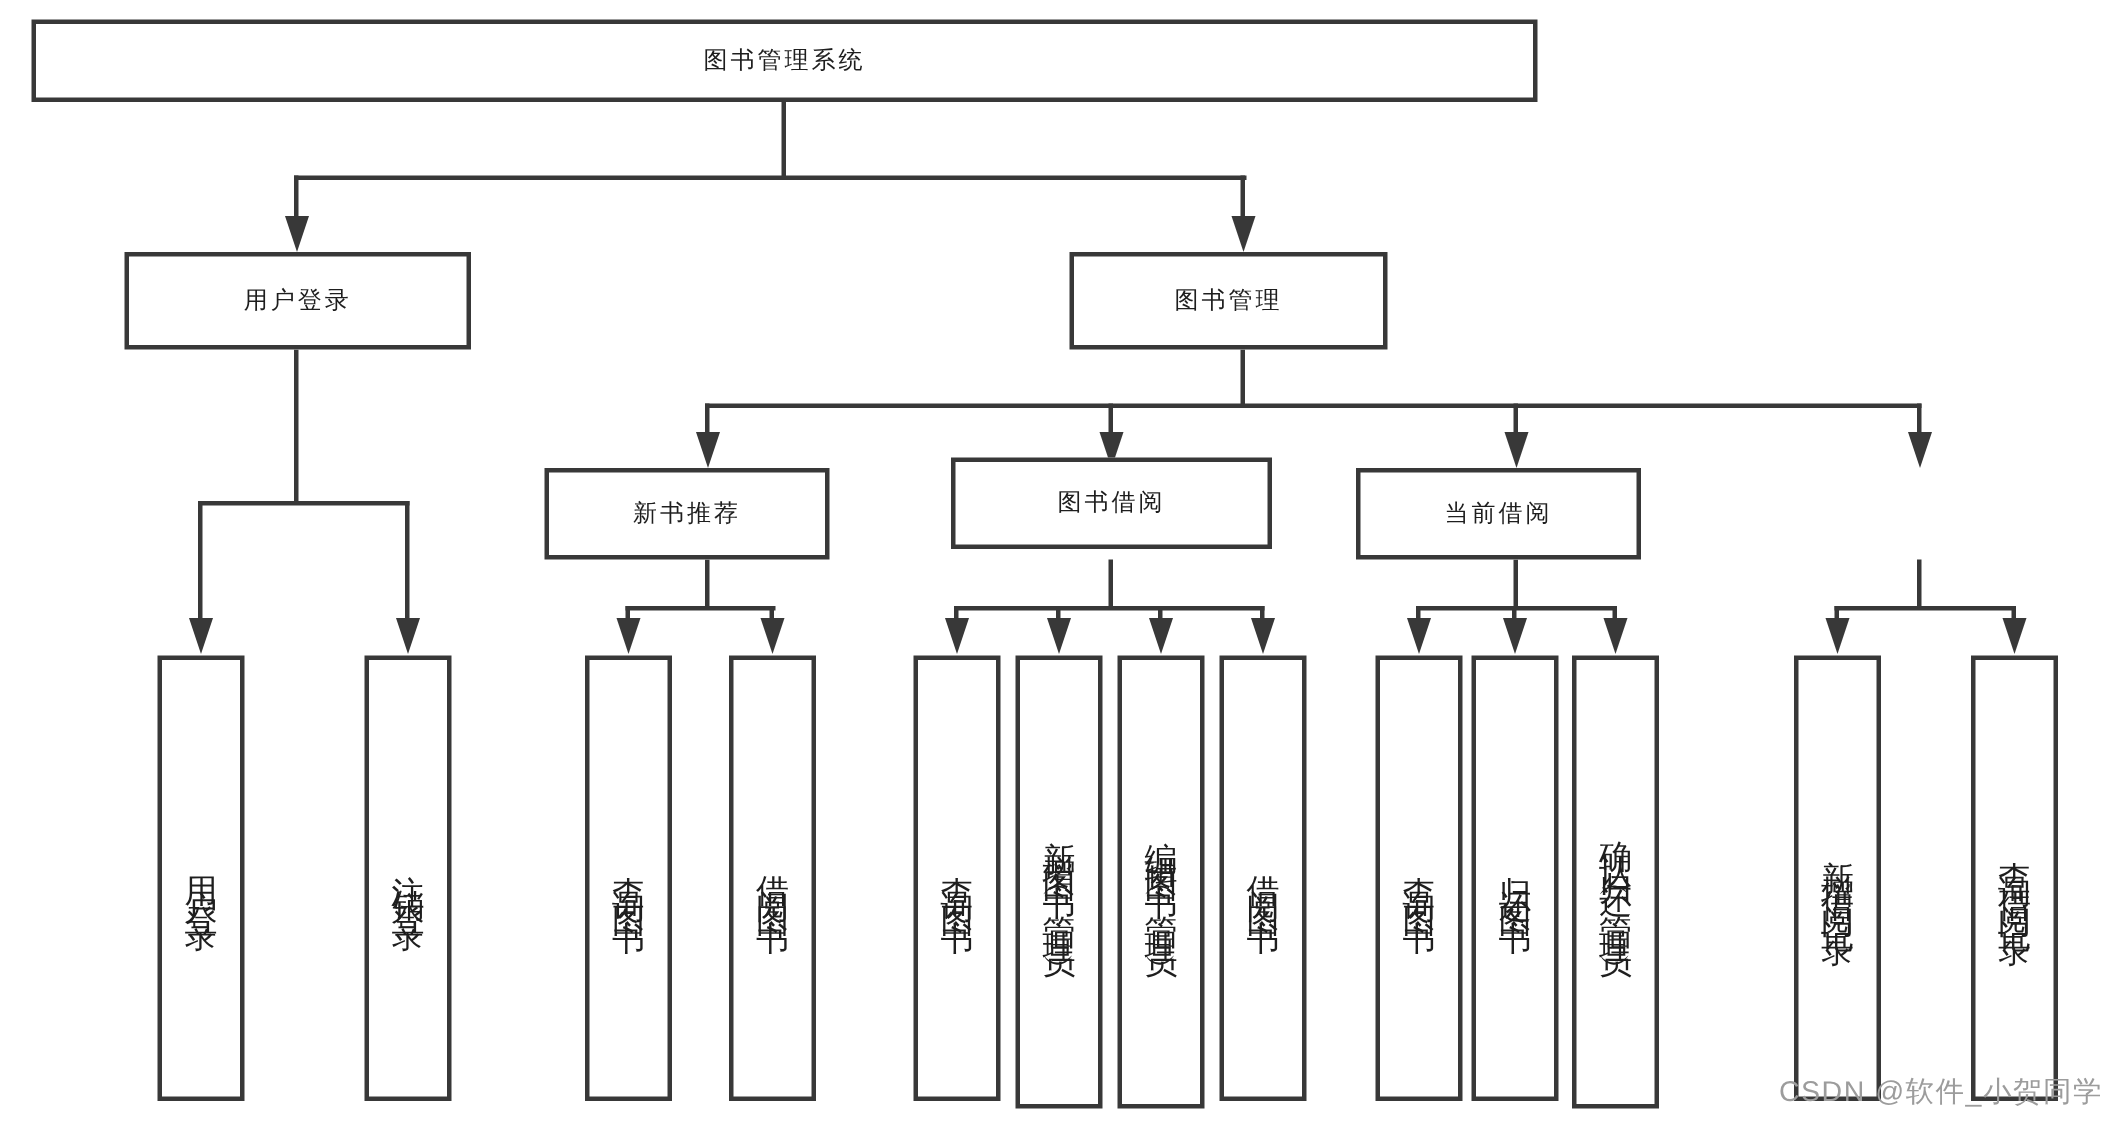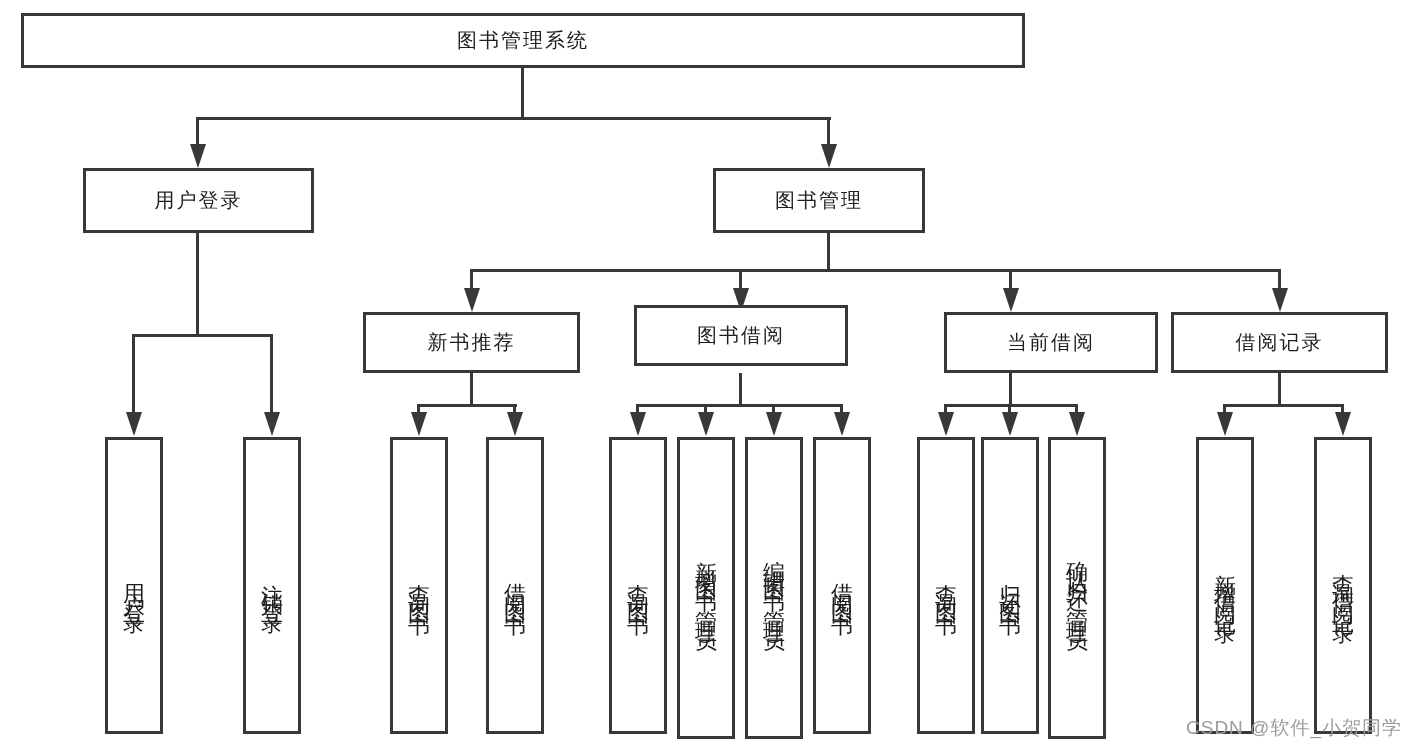--- a/index.html
+++ b/index.html
@@ -11,21 +11,21 @@
   body{
     width:1405px;height:747px;position:relative;background:#ffffff;overflow:hidden;
     font-family:"Liberation Sans", sans-serif;
   }
   .canvas{position:absolute;left:0;top:0;width:1405px;height:747px;}
   .node{
     position:absolute;box-sizing:border-box;background:var(--boxbg);
     border:3px solid var(--line);display:flex;align-items:center;justify-content:center;
     color:var(--text);
   }
-  .node.h{font-size:20px;letter-spacing:2px;}
+  .node.h{font-size:16px;letter-spacing:2px;}
   .node.v{font-size:22px;}
   .node.v .vtxt{
     writing-mode:vertical-rl;text-orientation:mixed;letter-spacing:10px;
     line-height:1;white-space:nowrap;
   }
   .ln{position:absolute;background:var(--line);}
   .arrow{
     position:absolute;width:0;height:0;
     border-left:8px solid transparent;border-right:8px solid transparent;
     border-top:24px solid var(--line);
@@ -103,31 +103,28 @@
     <span>图书管理系统</span>
   </div>
 
   <div class="node h" style="left:83px;top:168px;width:231px;height:65px;">
     <span>用户登录</span>
   </div>
   <div class="node h" style="left:713px;top:168px;width:212px;height:65px;">
     <span>图书管理</span>
   </div>
 
-  <div class="node h" style="left:363px;top:312px;width:217px;height:61px;font-family:Liberation Serif, serif;">
+  <div class="node h" style="left:363px;top:312px;width:190px;height:61px;font-family:Liberation Serif, serif;">
     <span>新书推荐</span>
   </div>
   <div class="node h" style="left:634px;top:305px;width:214px;height:61px;">
     <span>图书借阅</span>
   </div>
-  <div class="node h" style="left:904px;top:312px;width:214px;height:61px;margin-left:40px;">
+  <div class="node h" style="left:904px;top:312px;width:190px;height:61px;">
     <span>当前借阅</span>
-  </div>
-  <div class="node h" style="left:1171px;top:312px;width:217px;height:61px;">
-    <span>借阅记录</span>
   </div>
 
   <div class="node v" style="left:105px;top:437px;width:58px;height:297px;">
     <span class="vtxt">用户登录</span>
   </div>
   <div class="node v" style="left:243px;top:437px;width:58px;height:297px;">
     <span class="vtxt">注销登录</span>
   </div>
 
   <div class="node v" style="left:390px;top:437px;width:58px;height:297px;">

